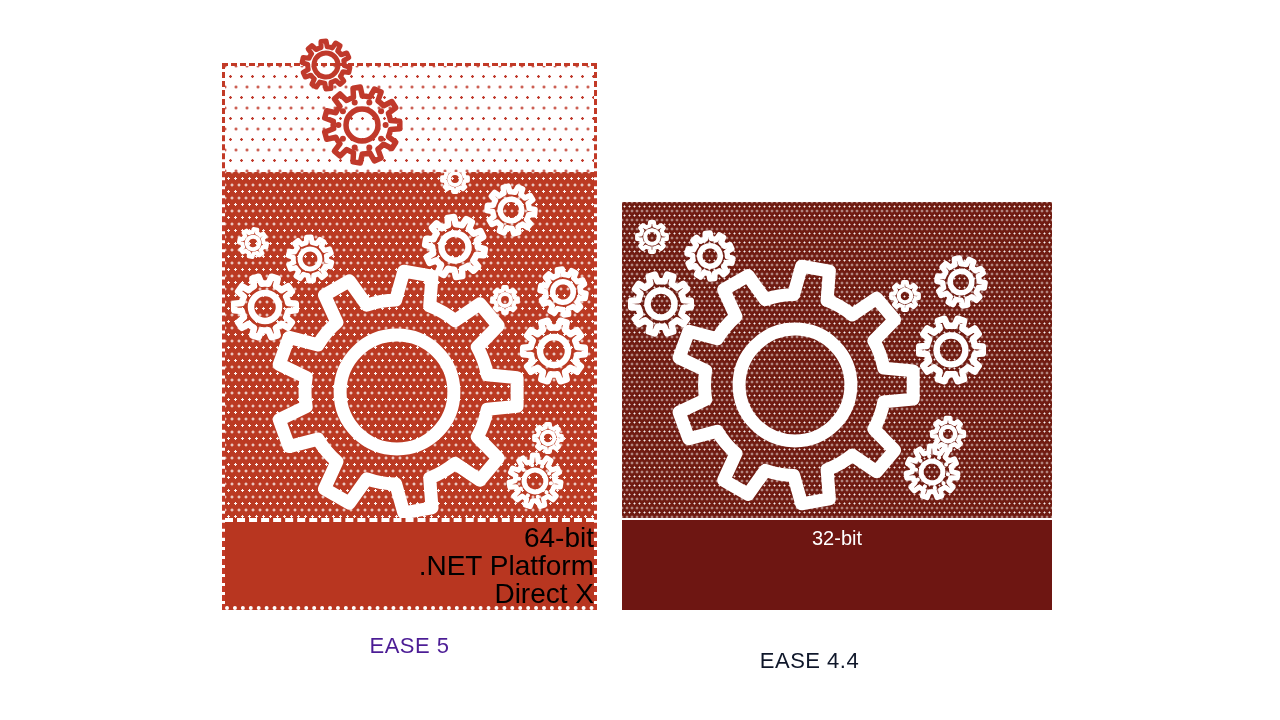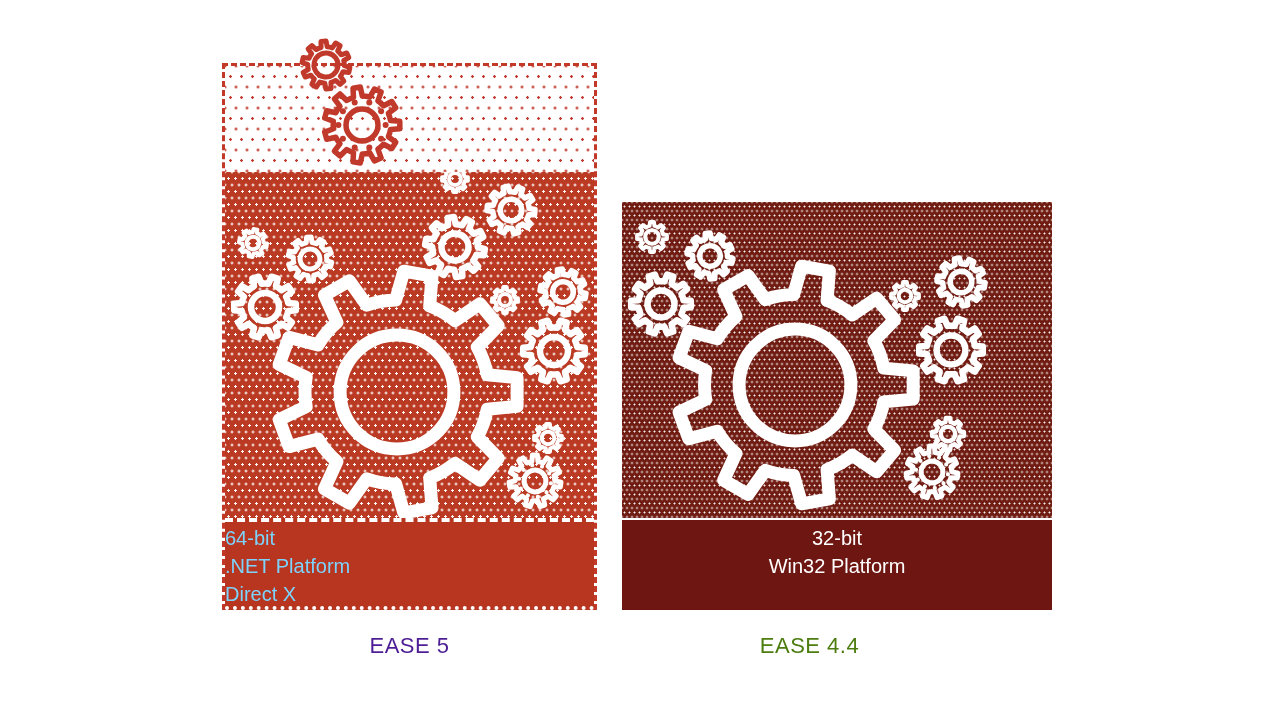--- a/index.html
+++ b/index.html
@@ -17,21 +17,21 @@
     background-size:11px 21px;
     background-position:0 0,5.5px 10.5px;}
   .sec-main{position:relative;height:346px;overflow:hidden;background-color:#bb3a23;
     background-image:
       radial-gradient(circle,rgba(255,255,255,.95) 0 1px, transparent 1.4px),
       radial-gradient(circle,rgba(255,255,255,.95) 0 1px, transparent 1.4px);
     background-size:7px 13px;
     background-position:0 0,3.5px 6.5px;}
   .sec-label{box-sizing:border-box;height:92px;background:#b83620;
     border-top:4px dashed #ffffff;border-bottom:4px dotted #ffffff;
-    color:#7dd3fc;text-align:left;font-size:20px;line-height:28px;padding-top:2px;}
+    color:#000000;text-align:right;font-size:28px;line-height:28px;padding-top:2px;}
   .red-gears{position:absolute;left:65px;top:-36px;width:120px;height:140px;
     pointer-events:none;overflow:visible;}
 
   
   .right-box{left:622px;top:202px;width:430px;height:408px;}
   .sec-main-dark{position:relative;height:316px;overflow:hidden;background-color:#701c12;
     background-image:
       radial-gradient(circle,rgba(255,255,255,.92) 0 .8px, transparent 1.2px),
       radial-gradient(circle,rgba(255,255,255,.92) 0 .8px, transparent 1.2px);
     background-size:5px 9px;
@@ -39,21 +39,21 @@
   .sec-label-dark{box-sizing:border-box;height:92px;background:#6e1612;
     border-top:2px solid #ffffff;
     color:#ffffff;text-align:center;font-size:20px;line-height:28px;padding-top:4px;}
 
   .gearsvg{position:absolute;left:0;top:0;}
 
   
   .caption{position:absolute;top:633px;width:375px;text-align:center;
     font-size:22px;letter-spacing:.5px;}
   .caption-left{left:222px;color:#4c1d95;}
-  .caption-right{left:622px;color:#4d7c0f;}
+  .caption-right{left:622px;color:#0f172a;margin-top:15px;}
 </style>
 </head>
 <body>
 
 <div class="slide">
 
   <div class="box left-box">
     <div class="sec-top"></div>
     <div class="sec-main">
       <svg id="gears-left" class="gearsvg" width="369" height="346">
@@ -190,20 +190,19 @@
             <circle cx="-16.1" cy="0.0" r="2.1" fill="#ffffff" stroke="none"></circle>
             <circle cx="-13.0" cy="-9.5" r="2.1" fill="#ffffff" stroke="none"></circle>
             <circle cx="-5.0" cy="-15.3" r="2.1" fill="#ffffff" stroke="none"></circle>
             <circle cx="5.0" cy="-15.3" r="2.1" fill="#ffffff" stroke="none"></circle>
             <circle cx="13.0" cy="-9.5" r="2.1" fill="#ffffff" stroke="none"></circle>
           </g>
         </svg>
     </div>
     <div class="sec-label-dark">
       <div>32-bit</div>
-      <div>Win32 Platform</div>
     </div>
   </div>
 
   <div class="caption caption-left">EASE 5</div>
   <div class="caption caption-right">EASE 4.4</div>
 
 </div>
 
 </body></html>

